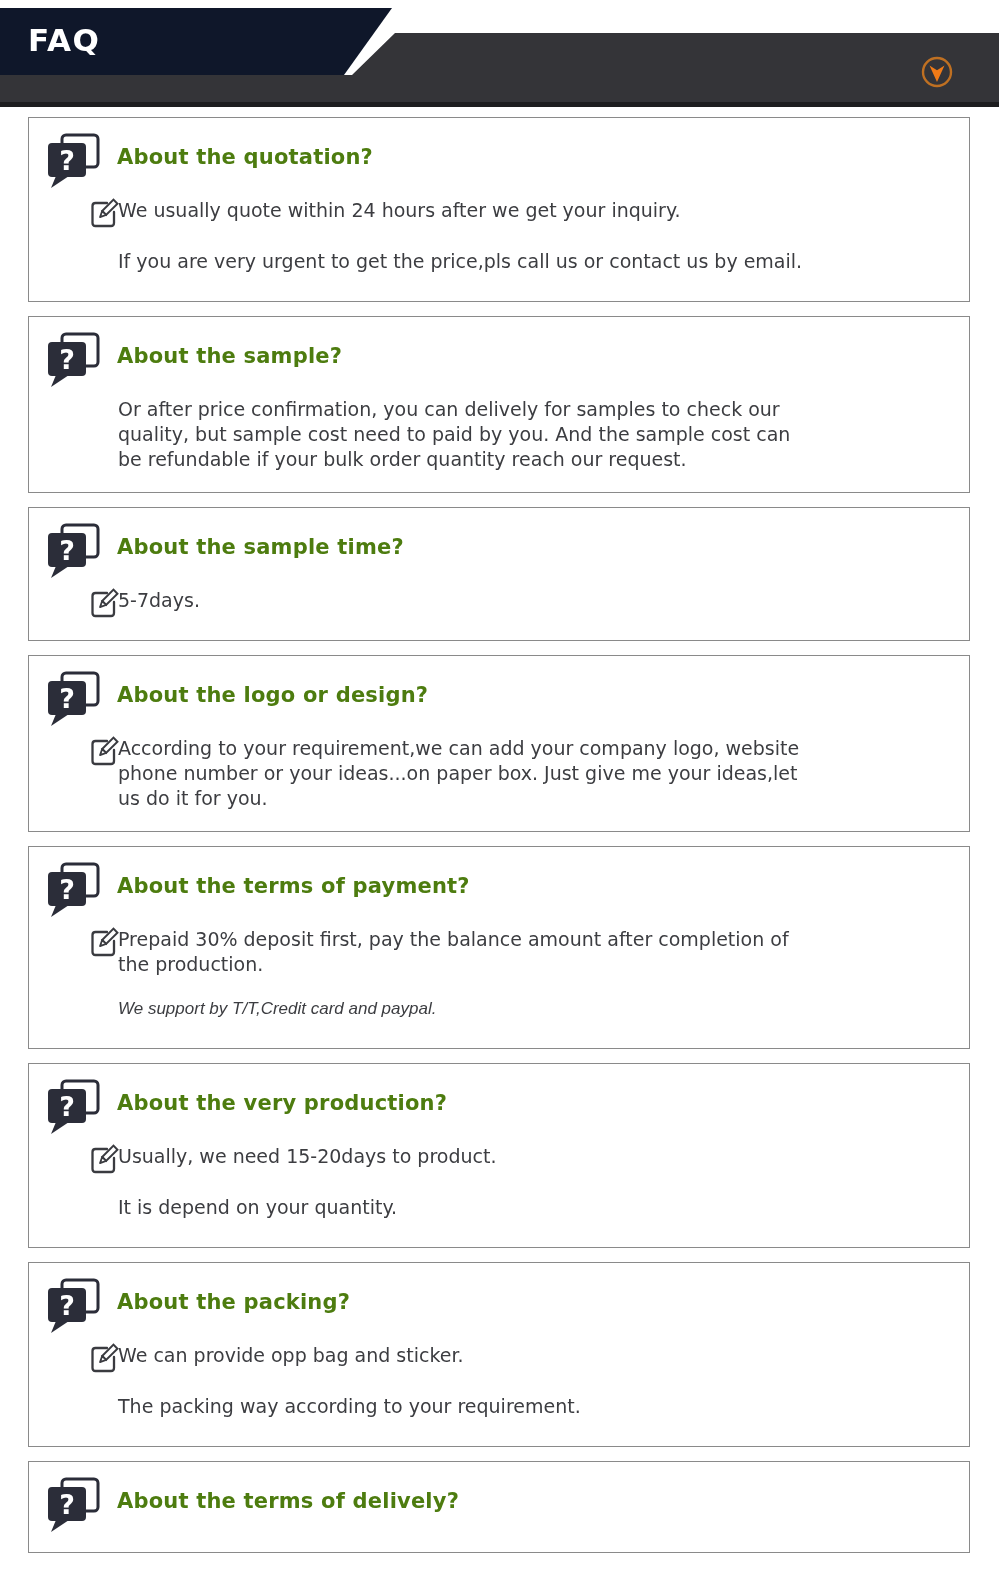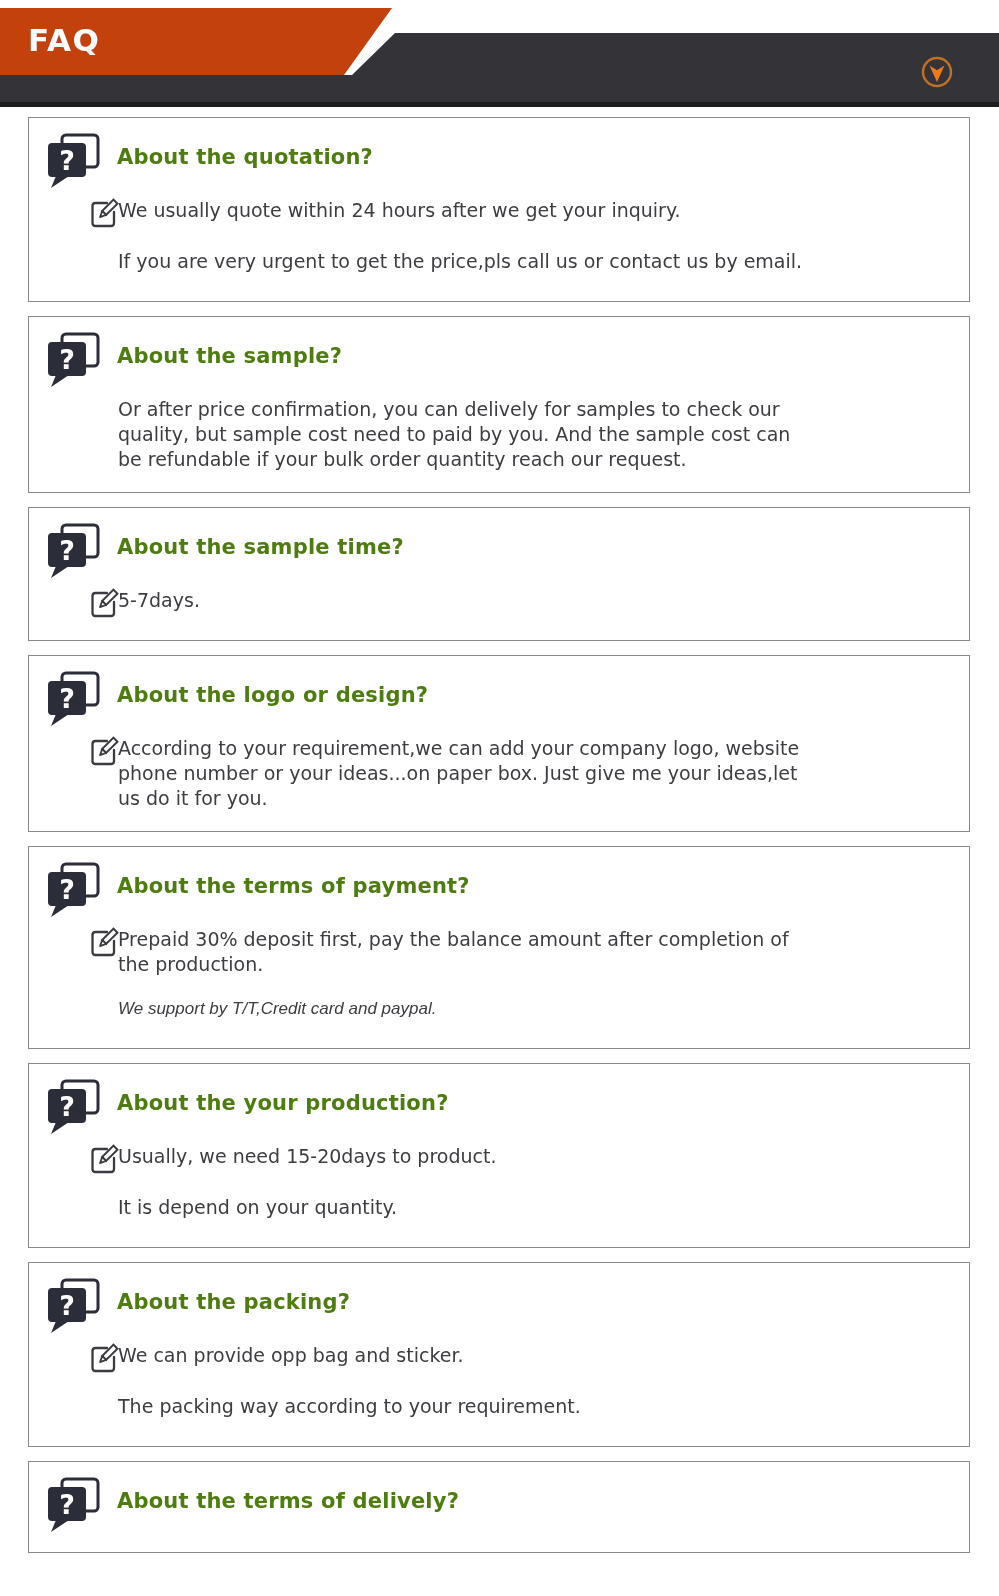--- a/index.html
+++ b/index.html
@@ -13,21 +13,21 @@
   .dark-bar {
     position:absolute; left:0; top:33px; width:999px; height:74px;
     background:#343438;
     clip-path: polygon(395px 0, 999px 0, 999px 74px, 0 74px, 0 42px, 352px 42px);
   }
   .dark-bar-shadow {
     position:absolute; left:0; bottom:0; width:100%; height:5px; background:#1d1d1f;
   }
   .orange-banner {
     position:absolute; left:0; top:8px; width:392px; height:67px;
-    background:#c2410c;
+    background:#0f172a;
     clip-path: polygon(0 0, 392px 0, 344px 67px, 0 67px);
     display:flex; align-items:center;
   }
   .faq-logo {
     color:#ffffff; font-weight:bold; font-size:31px; letter-spacing:1.5px;
     padding-left:28px; padding-bottom:4px;
   }
   .arrow-btn {
     position:absolute; left:920px; top:55px; width:34px; height:34px; cursor:pointer;
   }
@@ -232,21 +232,21 @@
   </div>
 
   <div class="faq-card">
     <div class="q-row">
       <svg class="q-icon" width="58" height="57" viewBox="0 0 58 57" overflow="visible">
         <rect x="18" y="4" width="36" height="32" rx="4" fill="#ffffff" stroke="#2b2d39" stroke-width="3"></rect>
         <rect x="4" y="12" width="38" height="34" rx="4" fill="#2b2d39"></rect>
         <path d="M12 45 L7 57 L25 45 Z" fill="#2b2d39"></path>
         <text x="23" y="39" text-anchor="middle" font-size="27" font-weight="bold" font-family="DejaVu Sans, sans-serif" fill="#ffffff">?</text>
       </svg>
-      <h3 class="q-title">About the your production?</h3>
+      <h3 class="q-title">About the very production?</h3>
     </div>
     <div class="answers">
   <div class="answer">
     <svg class="pencil" width="30" height="32" viewBox="0 0 30 32" overflow="visible">
       <path d="M19 5 H7.5 Q4.5 5 4.5 8 V25 Q4.5 28 7.5 28 H23 Q26 28 26 25 V14" fill="none" stroke="#3a3b40" stroke-width="2.3" stroke-linecap="round"></path>
       <g transform="rotate(45 17 13)">
         <rect x="15" y="-1" width="5.6" height="16" fill="#ffffff" stroke="#3a3b40" stroke-width="2"></rect>
         <path d="M15 15 L17.8 20.8 L20.6 15 Z" fill="#ffffff" stroke="#3a3b40" stroke-width="1.8" stroke-linejoin="round"></path>
       </g>
     </svg>

